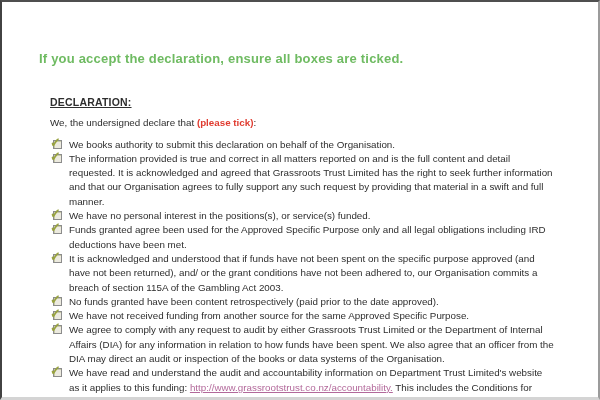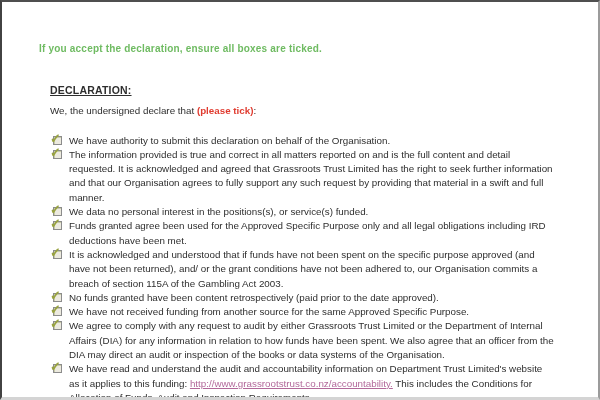--- a/index.html
+++ b/index.html
@@ -17,29 +17,29 @@
     border-left:2px solid #424242;
     border-right:2px solid #9b9b9b;
     border-bottom:3px solid #d4d4d4;
     font-family:"Liberation Sans", sans-serif;
     color:var(--body-text);
     -webkit-font-smoothing:antialiased;
   }
   .page{padding:33px 44px 0 37px;}
   .notice{
     color:var(--notice-green);
-    font-size:10px;letter-spacing:.2px;
-    margin:8px 0 29px 0;font-weight:bold;
+    font-size:13px;letter-spacing:.2px;
+    margin:16px 0 29px 0;font-weight:bold;
   }
   .doc{margin-left:11px;font-size:9.8px;line-height:14.3px;}
   .doc-title{
     font-weight:bold;text-decoration:underline;
     font-size:10.5px;letter-spacing:.2px;margin:0 0 7px 0;
   }
-  .doc-intro{margin:0 0 15px 0;}
+  .doc-intro{margin:0 0 7px 0;}
   .highlight-red{color:var(--please-tick-red);font-weight:bold;}
   ul.items{list-style:none;margin:0;padding:0;}
   li.item{display:flex;align-items:flex-start;}
   .checkbox{position:relative;width:15px;height:12px;flex:none;margin-right:4px;margin-top:1px;cursor:pointer;}
   .cb-box{
     position:absolute;left:3px;top:1px;width:7px;height:7px;
     border:1px solid #8c8c8c;background:#eceadf;
     box-shadow:inset 1px 1px 0 rgba(150,160,80,.4);
   }
   .cb-tick{
@@ -61,37 +61,37 @@
     <div class="doc-intro">
       <span>We, the undersigned declare that </span><span class="highlight-red">(please tick)</span><span>:</span>
     </div>
 
     <ul class="items">
   <li class="item">
     <span class="checkbox">
       <span class="cb-box"></span>
       <span class="cb-tick">✓</span>
     </span>
-    <span class="item-text"><span>We have authority to submit this declaration on behalf of the Organisation.</span></span>
+    <span class="item-text"><span>We books authority to submit this declaration on behalf of the Organisation.</span></span>
   </li>
 
   <li class="item">
     <span class="checkbox">
       <span class="cb-box"></span>
       <span class="cb-tick">✓</span>
     </span>
     <span class="item-text"><span>The information provided is true and correct in all matters reported on and is the full content and detail requested. It is acknowledged and agreed that Grassroots Trust Limited has the right to seek further information and that our Organisation agrees to fully support any such request by providing that material in a swift and full manner.</span></span>
   </li>
 
   <li class="item">
     <span class="checkbox">
       <span class="cb-box"></span>
       <span class="cb-tick">✓</span>
     </span>
-    <span class="item-text"><span>We data no personal interest in the positions(s), or service(s) funded.</span></span>
+    <span class="item-text"><span>We have no personal interest in the positions(s), or service(s) funded.</span></span>
   </li>
 
   <li class="item">
     <span class="checkbox">
       <span class="cb-box"></span>
       <span class="cb-tick">✓</span>
     </span>
     <span class="item-text"><span>Funds granted agree been used for the Approved Specific Purpose only and all legal obligations including IRD deductions have been met.</span></span>
   </li>
 

